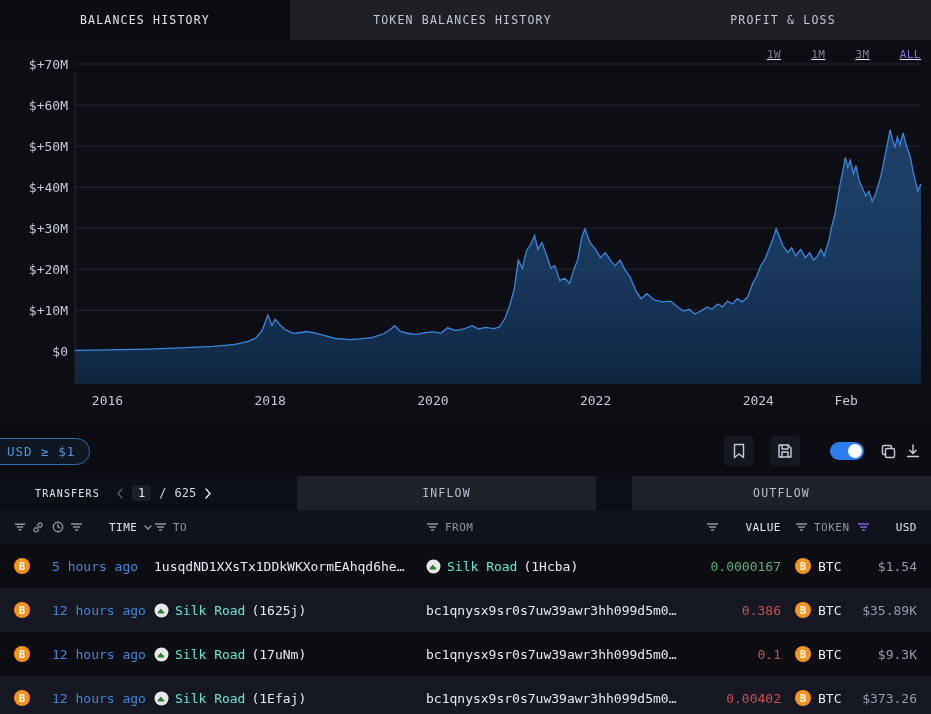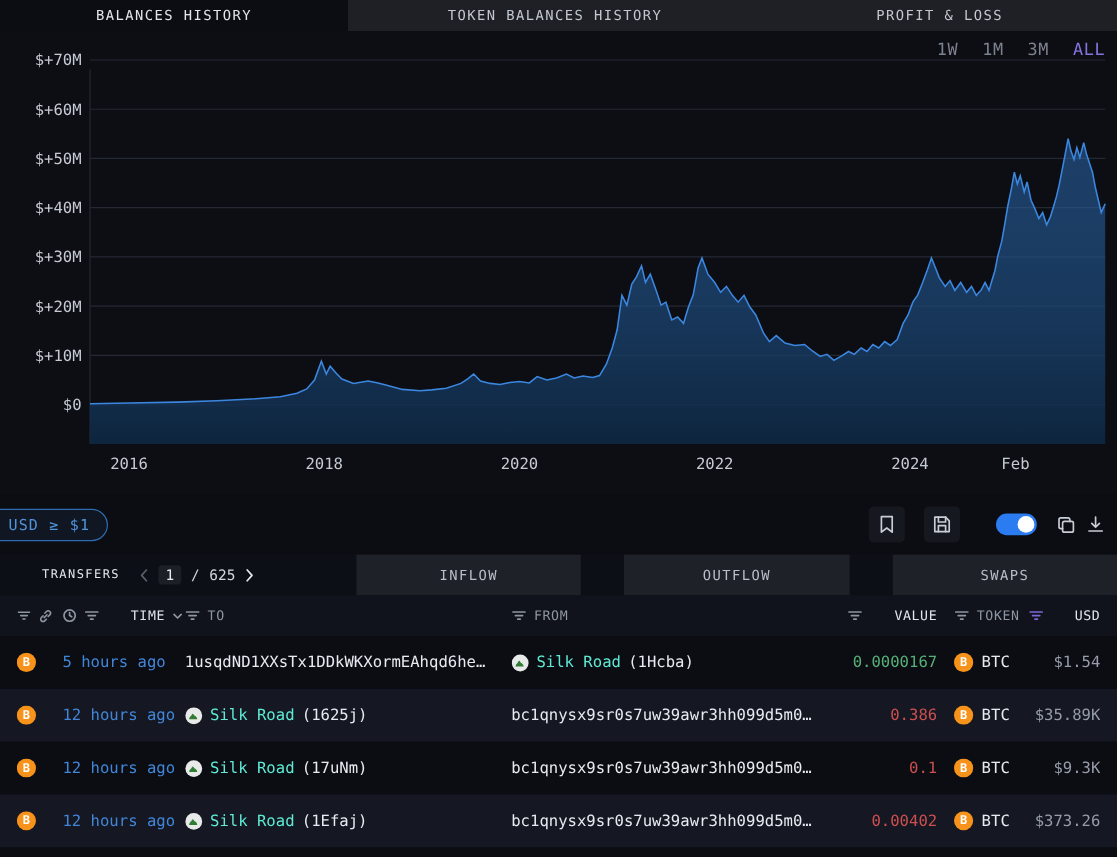--- a/index.html
+++ b/index.html
@@ -1,29 +1,29 @@
 <!DOCTYPE html>
 <html><head>
 <meta charset="utf-8">
 <style>
   html,body{margin:0;padding:0;background:#0b0d12;}
   body{width:931px;height:714px;overflow:hidden;position:relative;
        font-family:"DejaVu Sans Mono","Liberation Mono",monospace;color:#e7eaf0;}
   
-  .tabbar{display:flex;height:26px;background:#0b0d12;}
+  .tabbar{display:flex;height:40px;background:#0b0d12;}
   .tab{display:flex;align-items:center;justify-content:center;
        font-size:11.5px;letter-spacing:1.2px;cursor:default;}
   .tab.active{width:290px;background:#0b0d12;color:#e2e6ec;}
   .tab.inactive{background:#1e2026;color:#c2c7d0;}
   .tab.t2{width:345px;}
   .tab.t3{width:296px;}
   
   .chart-wrap{position:relative;width:931px;height:386px;background:#0c0e14;}
-  .range-row{position:absolute;top:8px;right:10px;display:flex;gap:20px;
-             font-size:14px;letter-spacing:.5px;z-index:3;}
+  .range-row{position:absolute;top:8px;right:10px;display:flex;gap:30px;
+             font-size:11px;letter-spacing:.5px;z-index:3;text-decoration:underline;}
   .range-btn{color:#7d828f;cursor:pointer;}
   .range-btn.active{color:#8673e0;}
   #chart-svg{position:absolute;left:0;top:0;}
   
   .toolbar{height:50px;display:flex;align-items:center;background:#0b0d12;position:relative;}
   .pill{margin-left:-34px;height:25px;display:flex;align-items:center;
         padding:0 14px 0 40px;border:1.5px solid #2d6cb3;border-radius:14px;
         color:#4f93dd;font-size:12.5px;letter-spacing:1px;background:#101722;}
   .tool-right{position:absolute;right:10px;display:flex;align-items:center;gap:16px;}
   .sq-btn{width:30px;height:30px;border-radius:4px;background:#16181f;
@@ -171,21 +171,20 @@
       <span class="ptotal">625</span>
       <span class="chev lit">
         <svg class="ic" width="8" height="11" viewBox="0 0 8 11">
             <path d="M2 1 6 5.5 2 10"></path>
           </svg>
       </span>
     </span>
   </div>
   <div class="tnav-tab">INFLOW</div>
   <div class="tnav-tab">OUTFLOW</div>
-  <div class="tnav-tab">SWAPS</div>
 </div>
 
 <div class="grid thead">
   <div class="hcell">
     <svg class="ic" width="13" height="10" viewBox="0 0 13 10">
         <path d="M1.5 2h10M3.5 5h6M5.5 8h2"></path>
       </svg>
     <svg class="ic" width="13" height="13" viewBox="0 0 13 13">
       <path d="M5.2 7.8l2.6-2.6M4.2 6.2 2.7 7.7a2.1 2.1 0 0 0 3 3l1.5-1.5M8.8 6.8l1.5-1.5a2.1 2.1 0 0 0-3-3L5.8 3.8"></path>
       </svg>

